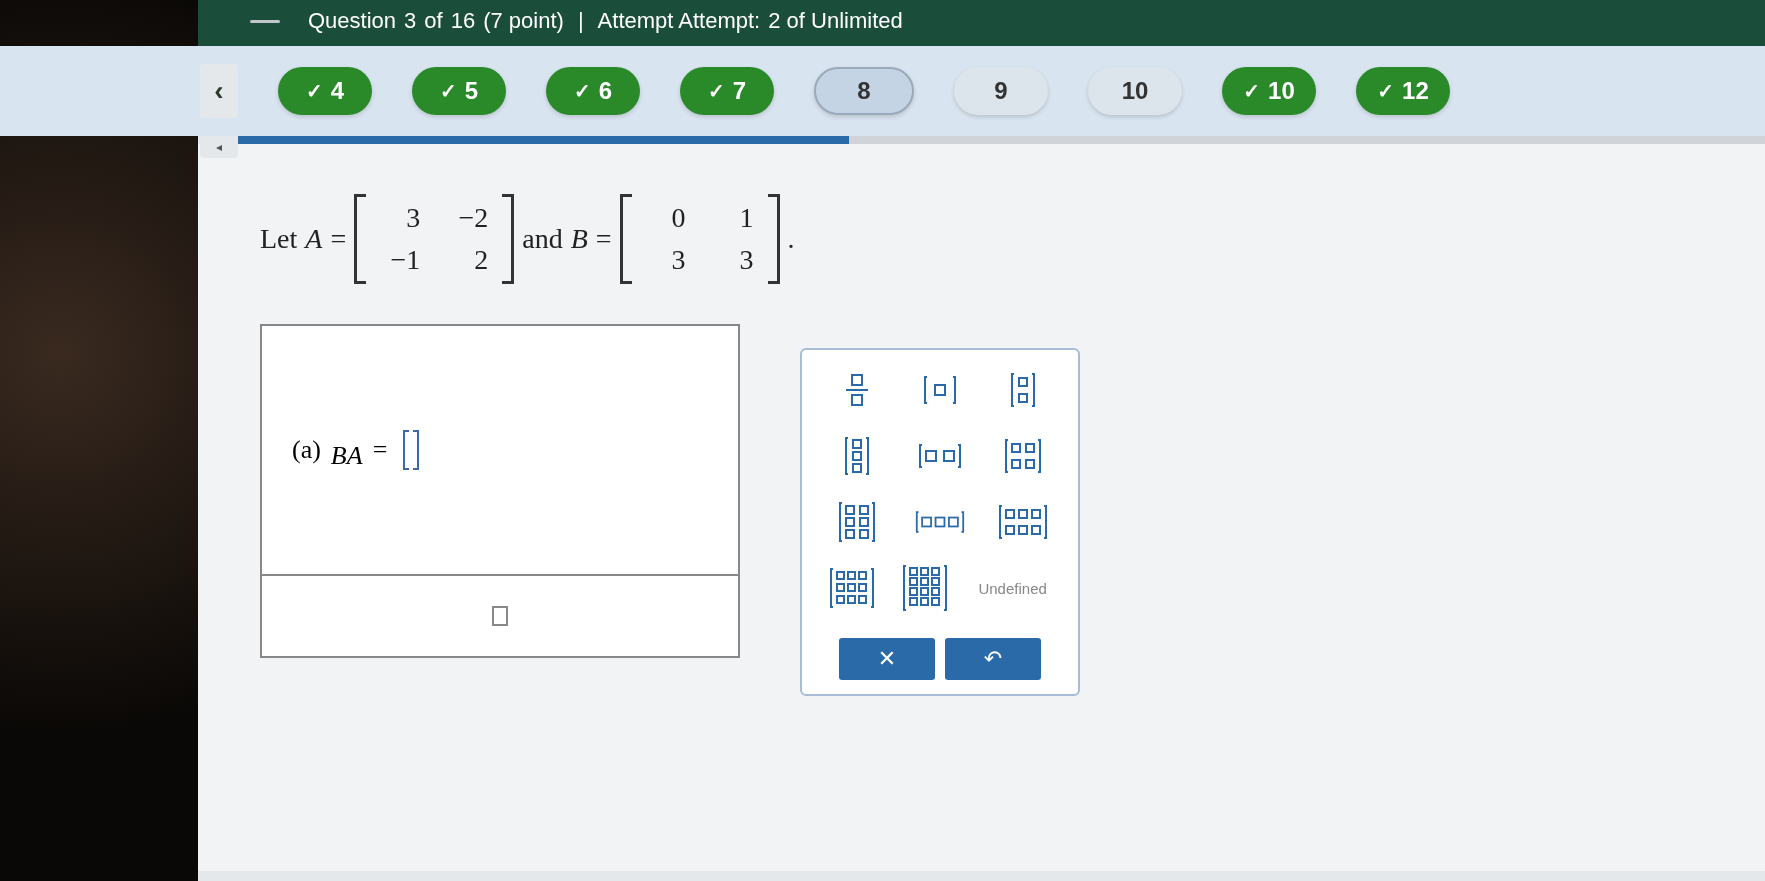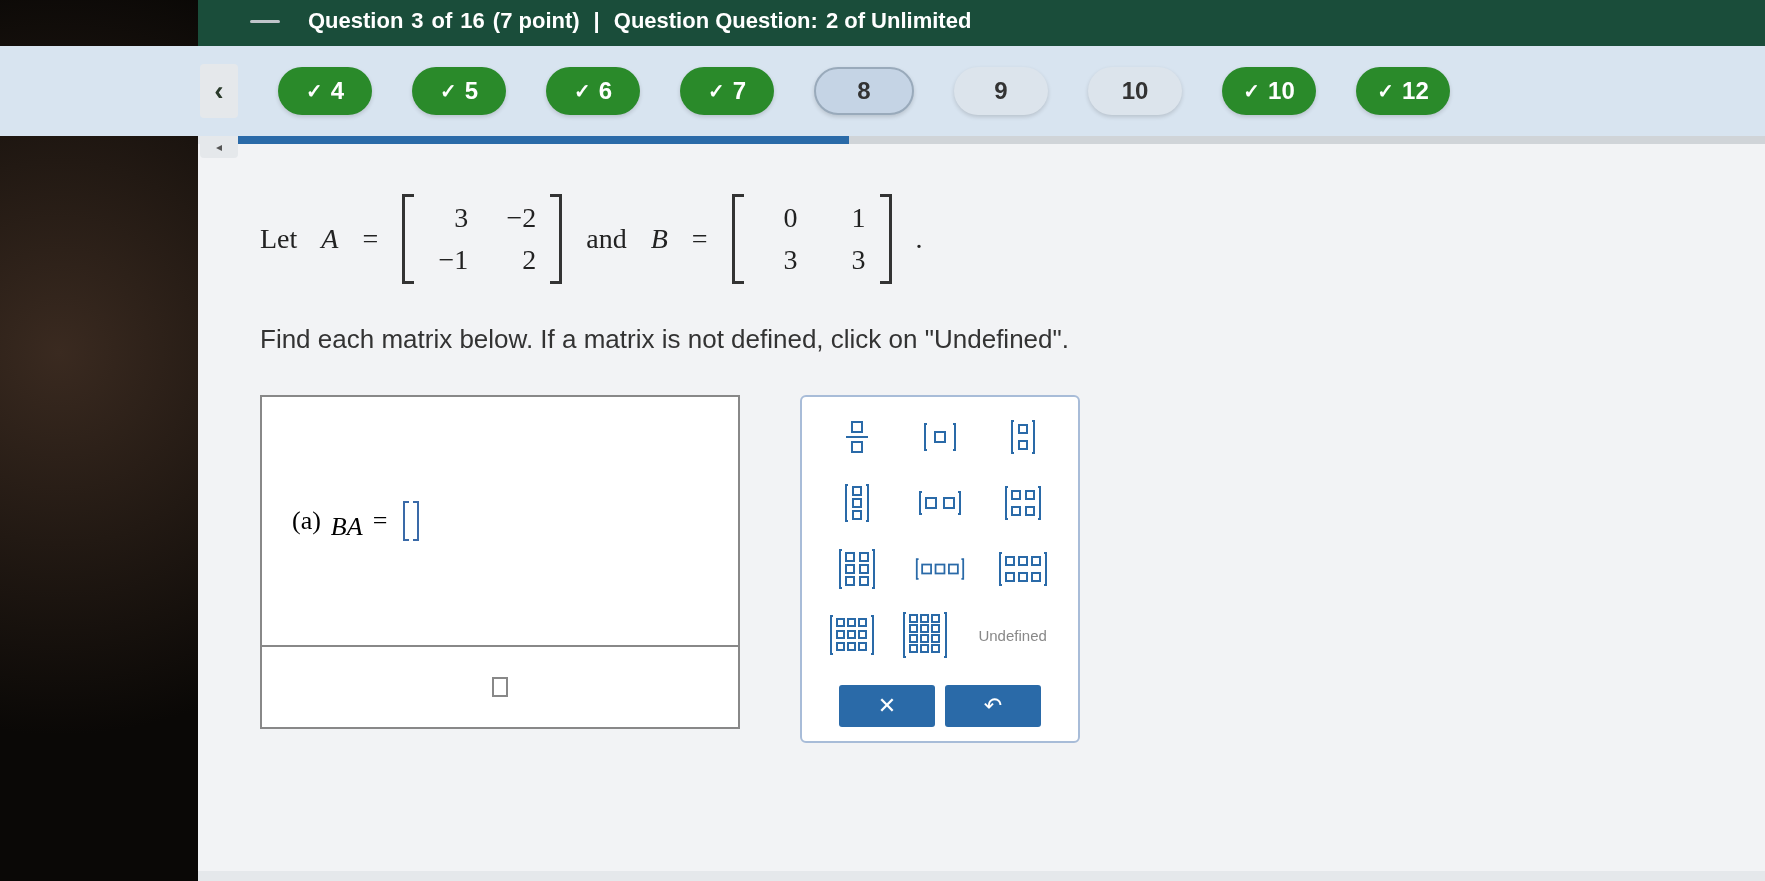--- a/index.html
+++ b/index.html
@@ -11,21 +11,20 @@
   overflow: hidden;
 }
 .header {
   background: #1a4d3a;
   color: #fff;
   padding: 8px 20px 12px 250px;
   font-size: 22px;
   display: flex;
   align-items: center;
   gap: 8px;
-  font-weight: bold;
 }
 .header .dash { width: 30px; height: 3px; background: #c0c5ca; margin-right: 20px; border-radius: 2px; }
 .header .sep { margin: 0 6px; }
 .nav-row {
   background: #d8e4f0;
   padding: 18px 20px 18px 200px;
   display: flex;
   align-items: center;
   gap: 40px;
   position: relative;
@@ -69,21 +68,21 @@
 .progress { height: 8px; background: #d0d4d8; margin-left: 238px; }
 .progress-fill { height: 100%; width: 40%; background: #2a6aa8; }
 .content {
   padding: 50px 60px 20px 260px;
   background: #f2f3f5;
   height: calc(100% - 154px);
 }
 .let-row {
   display: flex;
   align-items: center;
-  gap: 24px;
+  gap: 8px;
   font-size: 28px;
   font-family: 'Times New Roman', serif;
   color: #222;
 }
 .let-row .var { font-style: italic; }
 .matrix {
   display: inline-flex;
   align-items: center;
 }
 .matrix .bracket-l, .matrix .bracket-r {
@@ -140,20 +139,21 @@
 .empty-mat .mid{width:4px;}
 .palette {
   width: 280px;
   border: 2px solid #a8bcd8;
   border-radius: 6px;
   background: #fff;
   padding: 18px 14px 14px;
   display: flex;
   flex-direction: column;
   gap: 22px;
+  margin-top: 24px;
 }
 .pal-row {
   display: flex;
   justify-content: space-around;
   align-items: center;
 }
 .pal-btn {
   width: 50px; height: 44px;
   display: flex; align-items: center; justify-content: center;
   cursor: pointer;
@@ -181,21 +181,21 @@
 <div class="left-dark"></div>
 
 <div class="header">
   <span class="dash"></span>
   <span>Question</span>
   <span>3</span>
   <span>of</span>
   <span>16</span>
   <span>(7 point)</span>
   <span class="sep">|</span>
-  <span>Question Question:</span>
+  <span>Attempt Attempt:</span>
   <span>2 of Unlimited</span>
 </div>
 
 <div class="nav-row">
   <div class="nav-back">‹</div>
   <div class="pill green">
       <span class="check">✓</span>
       <span>4</span>
     </div>
   <div class="pill green">
@@ -257,21 +257,20 @@
         <span>0</span>
         <span>1</span>
         <span>3</span>
         <span>3</span>
       </span>
       <span class="bracket-r"></span>
     </span>
     <span>.</span>
   </div>
 
-  <div class="instruction">Find each matrix below. If a matrix is not defined, click on "Undefined".</div>
 
   <div class="work-row">
     <div class="answer-box">
       <div class="answer-top">
         <div class="answer-label">
           <span>(a)</span>
           <span class="var">BA</span>
           <span>=</span>
           <span class="empty-mat">
             <span class="eb l"></span>

